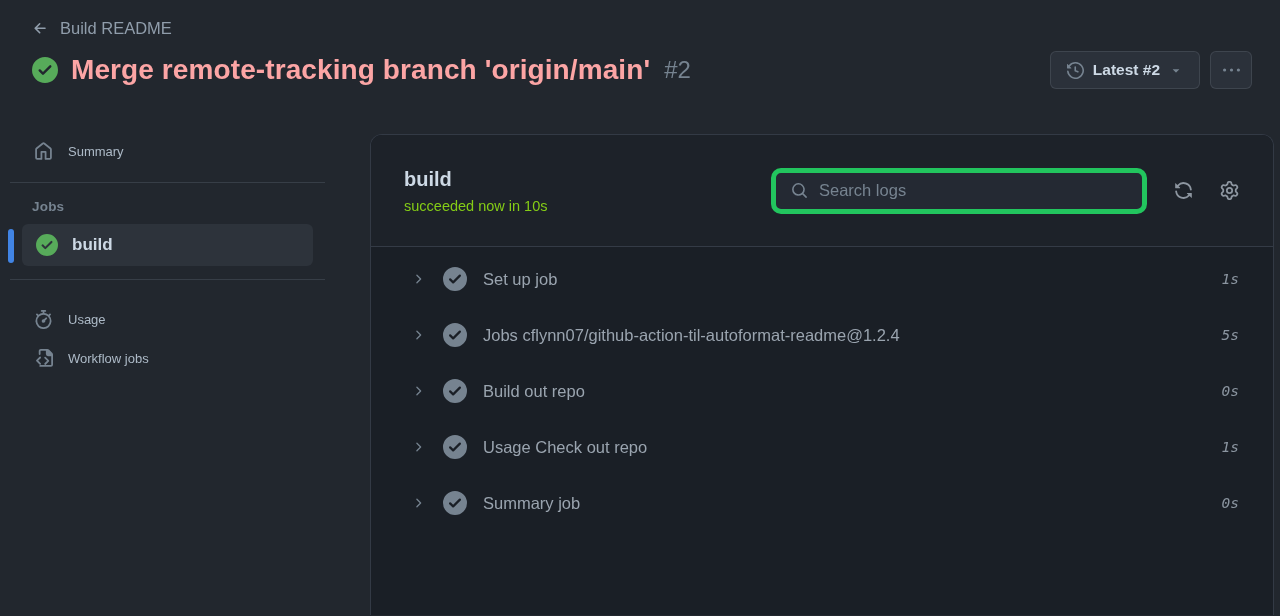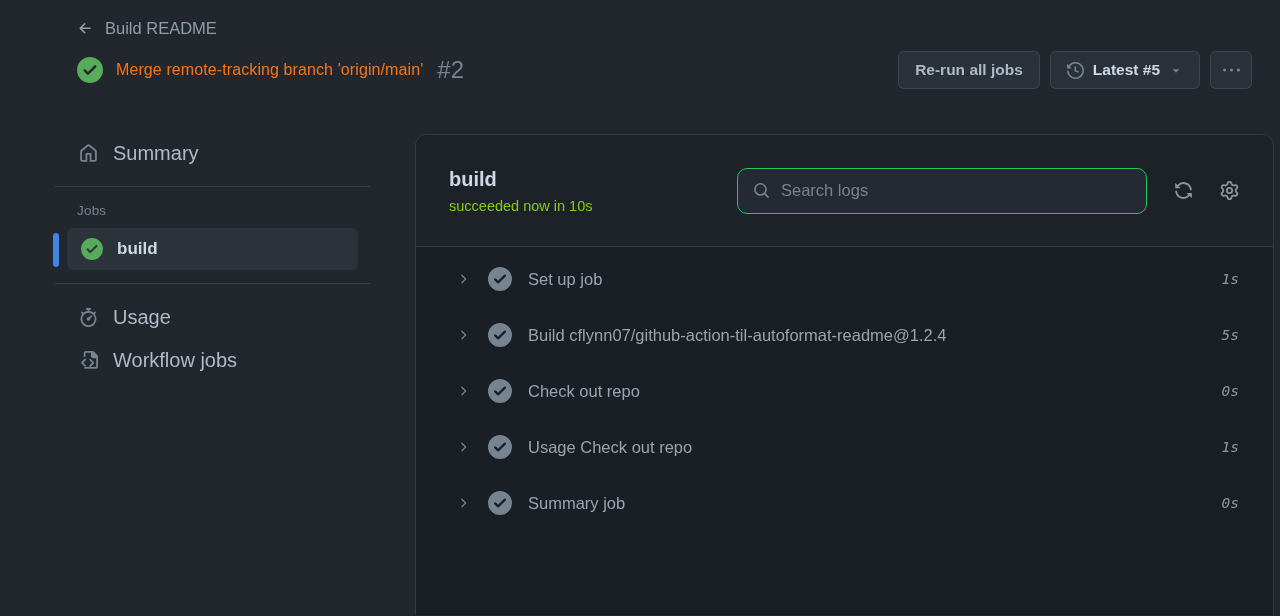--- a/index.html
+++ b/index.html
@@ -2,85 +2,85 @@
 <html><head>
 <meta charset="utf-8">
 <style>
   * { margin:0; padding:0; box-sizing:border-box; }
   html,body { width:1280px; height:616px; overflow:hidden; }
   body {
     background:#22272e;
     font-family:"Liberation Sans", sans-serif;
     color:#adbac7;
   }
-  .page { width:1280px; height:616px; position:relative; overflow:hidden;padding-left:45px; }
+  .page { width:1280px; height:616px; position:relative; overflow:hidden; }
 
   
   .top-header { padding:16px 28px 0 32px; }
   .breadcrumb-row { display:flex; align-items:center; gap:11px; height:24px; color:#909dab; }
   .breadcrumb-row svg { display:block; fill:#909dab; }
   .breadcrumb-link { font-size:16.5px; color:#909dab; cursor:pointer; }
   .title-row { margin-top:9px; display:flex; align-items:center; gap:13px; height:42px; }
   .status-icon-lg svg { display:block; fill:#57ab5a; }
-  .run-title { font-size:16px; font-weight:400; color:#f97316; letter-spacing:.1px; }
+  .run-title { font-size:28px; font-weight:700; color:#fca5a5; letter-spacing:.1px; }
   .run-number { font-size:24px; font-weight:400; color:#768390; margin-left:1px; }
   .header-actions { margin-left:auto; display:flex; align-items:center; gap:10px; }
   .btn {
     display:flex; align-items:center; gap:9px; height:38px; padding:0 16px;
     background:#2b313a; border:1px solid rgba(205,217,229,0.12); border-radius:6px;
     color:#adbac7; font-size:15.5px; font-weight:600; cursor:pointer;
     font-family:"Liberation Sans", sans-serif;
   }
   .btn svg { display:block; fill:#768390; }
   .kebab-btn { width:42px; padding:0; justify-content:center; }
 
   
   .content { display:flex; margin-top:43px; align-items:flex-start; }
 
   
   .sidebar { width:370px; flex-shrink:0; }
   .side-item {
     margin:0 34px 0 24px; padding:8px 10px; border-radius:6px;
     display:flex; align-items:center; gap:15px;
-    font-size:20px; color:#adbac7; cursor:pointer;
+    font-size:13px; color:#adbac7; cursor:pointer;
   }
   .side-item svg { display:block; fill:#768390; flex-shrink:0; }
   .divider { height:1px; background:#373e47; margin:13px 45px 13px 10px; }
-  .section-label { font-size:13.5px; font-weight:400; color:#768390; margin:16px 0 10px 32px; letter-spacing:.2px; }
+  .section-label { font-size:13.5px; font-weight:700; color:#768390; margin:16px 0 10px 32px; letter-spacing:.2px; }
   .job-row { position:relative; margin:0 57px 0 22px; }
   .selection-bar {
     position:absolute; left:-14px; top:5px; width:6px; height:34px;
     border-radius:3px; background:#4184e4;
   }
   .job-item {
     background:#2d333b; border-radius:6px; padding:10px 14px;
     display:flex; align-items:center; gap:14px;
     font-size:17px; font-weight:600; color:#cdd9e5; cursor:pointer;
   }
   .job-item svg { display:block; fill:#57ab5a; flex-shrink:0; }
-  .run-details-group { margin-top:14px;text-align:right; }
+  .run-details-group { margin-top:22px;text-align:right; }
   .run-details-group .side-item { margin-bottom:4px; }
 
   
   .main-panel {
     flex:1; margin-right:6px; height:481px;
     background:#1a1f26; border:1px solid #333a45; border-bottom:none;
     border-radius:12px 12px 0 0;
     display:flex; flex-direction:column; overflow:hidden;
   }
   .panel-header {
     height:112px; flex-shrink:0; background:#1d2229;
     border-bottom:1px solid #343b46;
     display:flex; align-items:center; padding:0 34px 0 33px;
   }
   .job-heading { font-size:20px; font-weight:700; color:#cdd9e5; }
   .job-status { margin-top:7px; font-size:14.5px; color:#84cc16; }
   .panel-tools { margin-left:auto; display:flex; align-items:center; }
   .search-box {
-    width:410px; height:46px; border:1px solid #22c55e; border-radius:10px;
+    width:376px; height:46px; border:5px solid #22c55e; border-radius:10px;
     background:#242933; display:flex; align-items:center; gap:11px; padding:0 15px;
   }
   .search-box svg { display:block; fill:#768390; flex-shrink:0; }
   .search-box input {
     background:transparent; border:none; outline:none; width:100%;
     font-size:16.5px; color:#adbac7; font-family:"Liberation Sans", sans-serif;
   }
   .search-box input::placeholder { color:#768390; opacity:1; }
   .icon-btn { background:none; border:none; padding:0; margin-left:27px; cursor:pointer; }
   .icon-btn svg { display:block; fill:#8d96a0; }
@@ -113,29 +113,26 @@
     <div class="title-row">
       <span class="status-icon-lg">
         <svg width="26" height="26" viewBox="0 0 16 16">
             <path fill-rule="evenodd" d="M8 16A8 8 0 1 1 8 0a8 8 0 0 1 0 16Zm3.78-9.72a.751.751 0 0 0-.018-1.042.751.751 0 0 0-1.042-.018L6.75 9.19 5.28 7.72a.751.751 0 0 0-1.042.018.751.751 0 0 0-.018 1.042l2 2a.75.75 0 0 0 1.06 0Z"></path>
           </svg>
       </span>
       <h1 class="run-title">Merge remote-tracking branch 'origin/main'</h1>
       <span class="run-number">#2</span>
       <div class="header-actions">
         <button class="btn">
-          <span>Re-run all jobs</span>
-        </button>
-        <button class="btn">
           <span>
             <svg width="17" height="17" viewBox="0 0 16 16">
                 <path d="m.427 1.927 1.215 1.215a8.002 8.002 0 1 1-1.6 5.685.75.75 0 1 1 1.493-.154 6.5 6.5 0 1 0 1.18-4.458l1.358 1.358A.25.25 0 0 1 3.896 6H.25A.25.25 0 0 1 0 5.75V2.104a.25.25 0 0 1 .427-.177ZM7.75 4a.75.75 0 0 1 .75.75v2.992l2.028.812a.75.75 0 0 1-.557 1.392l-2.5-1A.751.751 0 0 1 7 8.25v-3.5A.75.75 0 0 1 7.75 4Z"></path>
               </svg>
           </span>
-          <span style="color:#cdd9e5;">Latest #5</span>
+          <span style="color:#cdd9e5;">Latest #2</span>
           <span>
             <svg width="14" height="14" viewBox="0 0 16 16">
                 <path d="m4.427 7.427 3.396 3.396a.25.25 0 0 0 .354 0l3.396-3.396A.25.25 0 0 0 11.396 7H4.604a.25.25 0 0 0-.177.427Z"></path>
               </svg>
           </span>
         </button>
         <button class="btn kebab-btn">
           <span>
             <svg width="17" height="17" viewBox="0 0 16 16">
                 <path d="M8 9a1.5 1.5 0 1 0 0-3 1.5 1.5 0 0 0 0 3ZM1.5 9a1.5 1.5 0 1 0 0-3 1.5 1.5 0 0 0 0 3Zm13 0a1.5 1.5 0 1 0 0-3 1.5 1.5 0 0 0 0 3Z"></path>
@@ -249,35 +246,35 @@
           <span class="step-chevron">
               <svg width="14" height="14" viewBox="0 0 16 16">
                 <path d="M6.22 3.22a.75.75 0 0 1 1.06 0l4.25 4.25a.75.75 0 0 1 0 1.06l-4.25 4.25a.751.751 0 0 1-1.042-.018.751.751 0 0 1-.018-1.042L9.94 8 6.22 4.28a.75.75 0 0 1 0-1.06Z"></path>
               </svg>
             </span>
           <span class="step-check">
               <svg width="24" height="24" viewBox="0 0 16 16">
                 <path fill-rule="evenodd" d="M8 16A8 8 0 1 1 8 0a8 8 0 0 1 0 16Zm3.78-9.72a.751.751 0 0 0-.018-1.042.751.751 0 0 0-1.042-.018L6.75 9.19 5.28 7.72a.751.751 0 0 0-1.042.018.751.751 0 0 0-.018 1.042l2 2a.75.75 0 0 0 1.06 0Z"></path>
               </svg>
             </span>
-          <span class="step-name">Build cflynn07/github-action-til-autoformat-readme@1.2.4</span>
+          <span class="step-name">Jobs cflynn07/github-action-til-autoformat-readme@1.2.4</span>
           <span class="step-duration">5s</span>
         </div>
         <div class="step-row">
           <span class="step-chevron">
               <svg width="14" height="14" viewBox="0 0 16 16">
                 <path d="M6.22 3.22a.75.75 0 0 1 1.06 0l4.25 4.25a.75.75 0 0 1 0 1.06l-4.25 4.25a.751.751 0 0 1-1.042-.018.751.751 0 0 1-.018-1.042L9.94 8 6.22 4.28a.75.75 0 0 1 0-1.06Z"></path>
               </svg>
             </span>
           <span class="step-check">
               <svg width="24" height="24" viewBox="0 0 16 16">
                 <path fill-rule="evenodd" d="M8 16A8 8 0 1 1 8 0a8 8 0 0 1 0 16Zm3.78-9.72a.751.751 0 0 0-.018-1.042.751.751 0 0 0-1.042-.018L6.75 9.19 5.28 7.72a.751.751 0 0 0-1.042.018.751.751 0 0 0-.018 1.042l2 2a.75.75 0 0 0 1.06 0Z"></path>
               </svg>
             </span>
-          <span class="step-name">Check out repo</span>
+          <span class="step-name">Build out repo</span>
           <span class="step-duration">0s</span>
         </div>
         <div class="step-row">
           <span class="step-chevron">
               <svg width="14" height="14" viewBox="0 0 16 16">
                 <path d="M6.22 3.22a.75.75 0 0 1 1.06 0l4.25 4.25a.75.75 0 0 1 0 1.06l-4.25 4.25a.751.751 0 0 1-1.042-.018.751.751 0 0 1-.018-1.042L9.94 8 6.22 4.28a.75.75 0 0 1 0-1.06Z"></path>
               </svg>
             </span>
           <span class="step-check">
               <svg width="24" height="24" viewBox="0 0 16 16">

